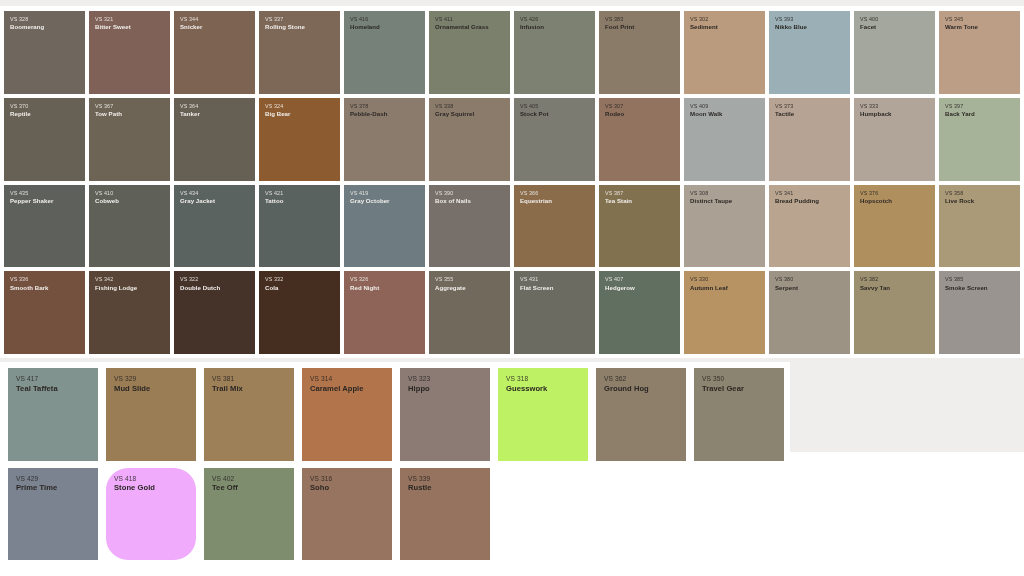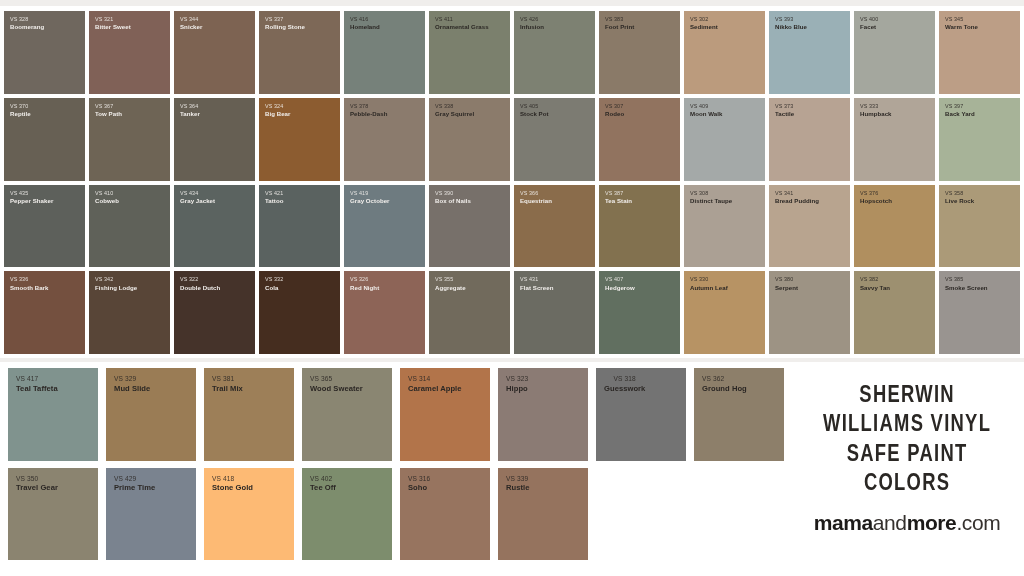--- a/index.html
+++ b/index.html
@@ -431,39 +431,33 @@
             <span class="sw-code">VS 329</span>
             <span class="sw-name">Mud Slide</span>
           </div>
         </div>
         <div class="swatch dark-label" style="background: rgb(157, 127, 88);">
           <div class="swatch-text">
             <span class="sw-code">VS 381</span>
             <span class="sw-name">Trail Mix</span>
           </div>
         </div>
-        <div class="swatch dark-label" style="background: rgb(138, 134, 114);">
-          <div class="swatch-text">
-            <span class="sw-code">VS 365</span>
-            <span class="sw-name">Wood Sweater</span>
-          </div>
-        </div>
         <div class="swatch dark-label" style="background: rgb(178, 116, 74);">
           <div class="swatch-text">
             <span class="sw-code">VS 314</span>
             <span class="sw-name">Caramel Apple</span>
           </div>
         </div>
         <div class="swatch dark-label" style="background: rgb(139, 123, 116);">
           <div class="swatch-text">
             <span class="sw-code">VS 323</span>
             <span class="sw-name">Hippo</span>
           </div>
         </div>
-        <div class="swatch dark-label" style="background: #737373; text-align: center;">
+        <div class="swatch dark-label" style="background: #bef264;">
           <div class="swatch-text">
             <span class="sw-code">VS 318</span>
             <span class="sw-name">Guesswork</span>
           </div>
         </div>
         <div class="swatch dark-label" style="background: rgb(141, 127, 106);">
           <div class="swatch-text">
             <span class="sw-code">VS 362</span>
             <span class="sw-name">Ground Hog</span>
           </div>
@@ -473,21 +467,21 @@
             <span class="sw-code">VS 350</span>
             <span class="sw-name">Travel Gear</span>
           </div>
         </div>
         <div class="swatch dark-label" style="background: rgb(122, 131, 143);">
           <div class="swatch-text">
             <span class="sw-code">VS 429</span>
             <span class="sw-name">Prime Time</span>
           </div>
         </div>
-        <div class="swatch dark-label" style="background: #fdba74;">
+        <div class="swatch dark-label" style="background: #f0abfc; border-radius: 22px;">
           <div class="swatch-text">
             <span class="sw-code">VS 418</span>
             <span class="sw-name">Stone Gold</span>
           </div>
         </div>
         <div class="swatch dark-label" style="background: rgb(125, 141, 109);">
           <div class="swatch-text">
             <span class="sw-code">VS 402</span>
             <span class="sw-name">Tee Off</span>
           </div>
@@ -500,22 +494,13 @@
         </div>
         <div class="swatch dark-label" style="background: rgb(149, 115, 94);">
           <div class="swatch-text">
             <span class="sw-code">VS 339</span>
             <span class="sw-name">Rustle</span>
           </div>
         </div>
       </div>
   </div>
 
-  <div class="brand-panel">
-    <div class="brand-title">SHERWIN
-WILLIAMS VINYL
-SAFE PAINT
-COLORS</div>
-    <div class="brand-site">
-      <span class="b">mama</span><span class="n">and</span><span class="b">more</span><span class="n">.com</span>
-    </div>
-  </div>
 </div>
 
 </body></html>

